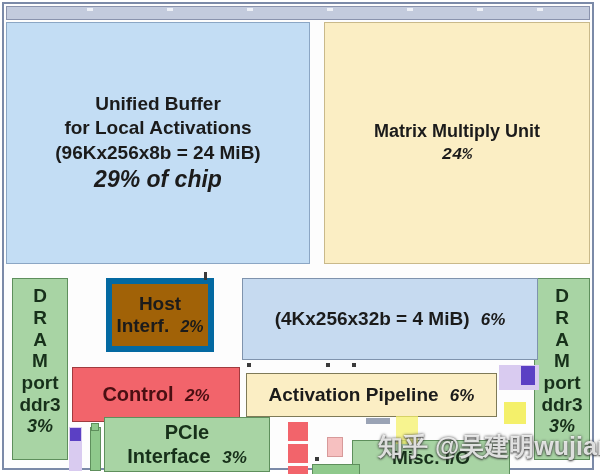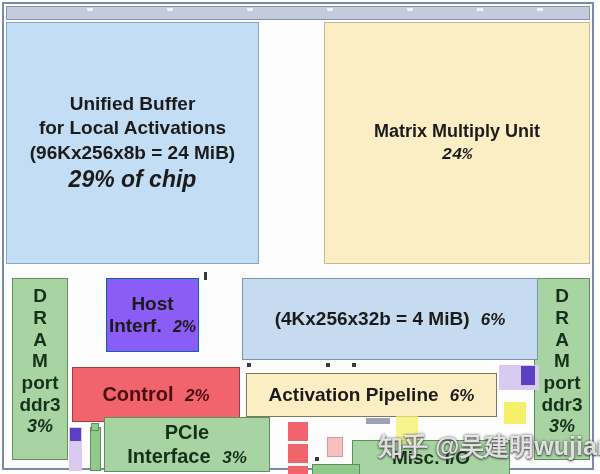--- a/index.html
+++ b/index.html
@@ -55,21 +55,21 @@
     justify-content: center;
     text-align: center;
     color: #1b1b1b;
     line-height: 1.18;
   }
   .blk .ln { display: block; white-space: nowrap; }
   .pct { font-style: italic; }
 
   
   #unified-buffer {
-    left: 6px; top: 22px; width: 253px; height: 242px;
+    left: 6px; top: 22px; width: 304px; height: 242px;
     background: #c3ddf4;
     border: 1px solid #8ba6c4;
     font-size: 19px;
     font-weight: 600;
   }
   #unified-buffer .ln { margin: 1px 0; }
   #unified-buffer .pct { font-size: 23px; font-weight: 700; }
 
   #matrix-multiply-unit {
     left: 324px; top: 22px; width: 266px; height: 242px;
@@ -92,23 +92,23 @@
     justify-content: flex-start;
     padding-top: 6px;
   }
   .dram .ln { margin: 1px 0; line-height: 1.04; }
   .dram .pct { font-size: 18px; font-weight: 700; }
   #dram-port-left  { left: 12px;  top: 278px; height: 182px; }
   #dram-port-right { left: 534px; top: 278px; height: 182px; }
 
   
   #host-interface {
-    left: 106px; top: 278px; width: 93px; height: 74px;
-    background: #8b5cf6;
-    border: 1px solid #0369a1;
+    left: 106px; top: 278px; width: 108px; height: 74px;
+    background: #a16207;
+    border: 6px solid #0369a1;
     font-size: 19px;
     font-weight: 600;
   }
   #host-interface .pct { font-size: 16px; }
 
   #accumulators {
     left: 242px; top: 278px; width: 296px; height: 82px;
     background: #c6daf0;
     border: 1px solid #7f93ad;
     font-size: 19px;

